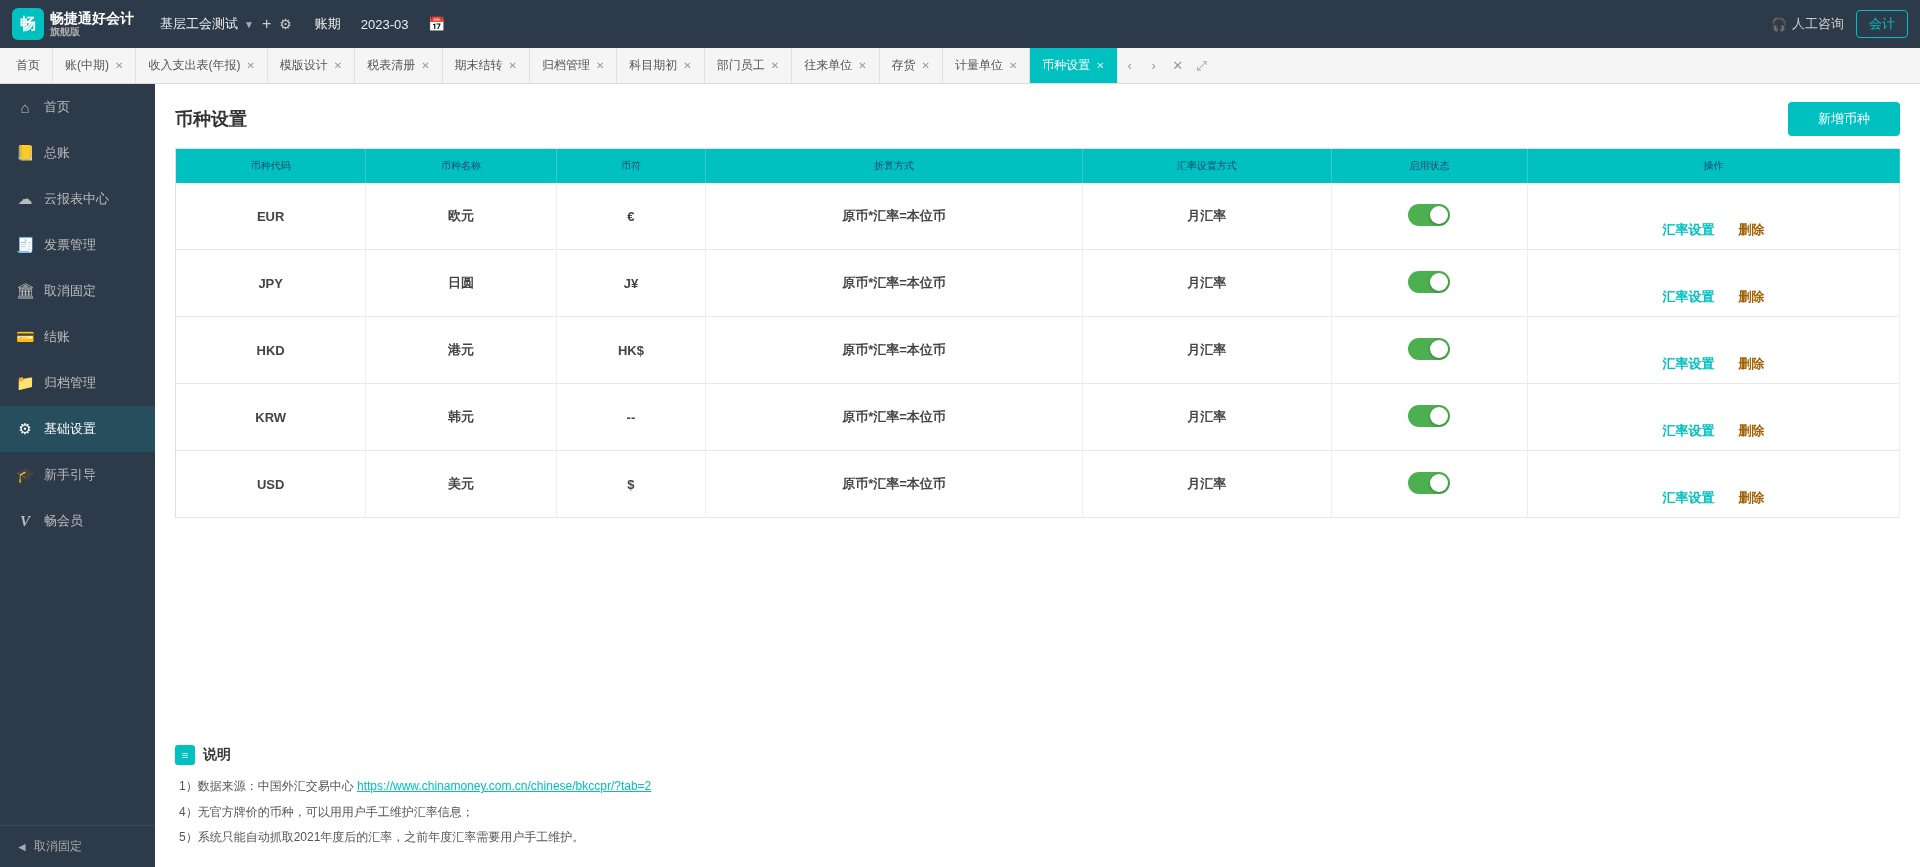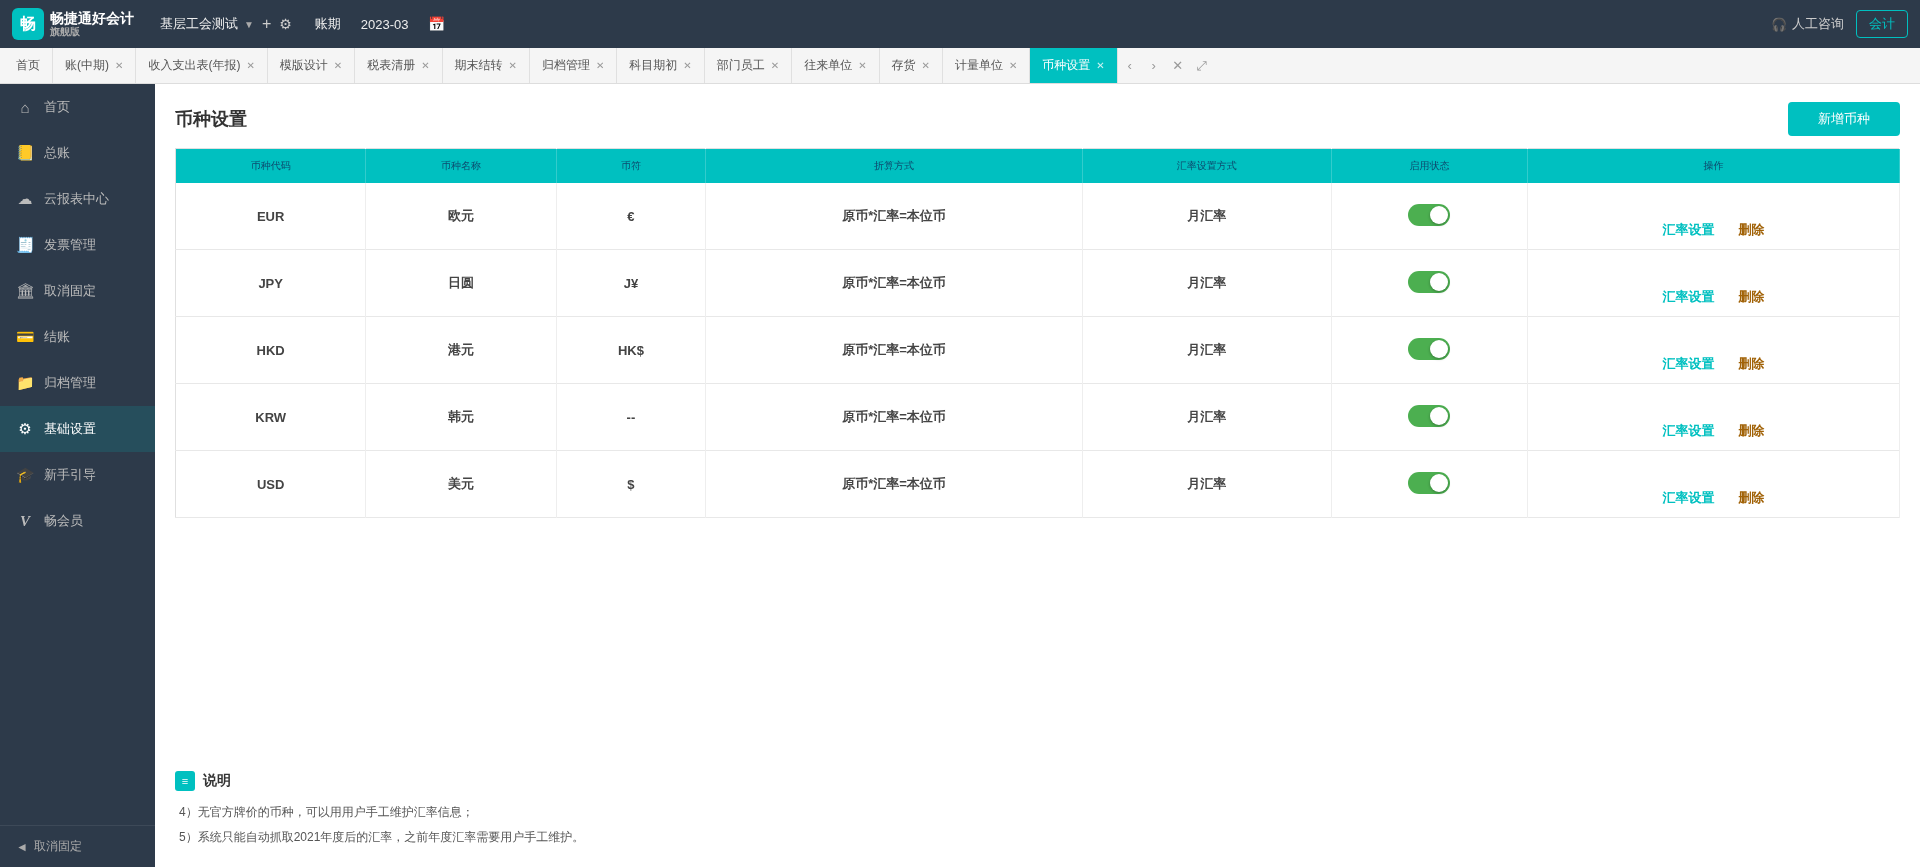--- a/index.html
+++ b/index.html
@@ -338,18 +338,21 @@
           </tbody>
       </table>
     </div>
 
     <div class="note-section">
       <div class="note-title">
         <div class="note-icon">≡</div>
         <span>说明</span>
       </div>
       <ul class="note-list">
+        <li>
+          1）数据来源：中国外汇交易中心 <span class="note-link">https://www.chinamoney.com.cn/chinese/bkccpr/?tab=2</span>
+        </li>
         <li>4）无官方牌价的币种，可以用用户手工维护汇率信息；</li>
         <li>5）系统只能自动抓取2021年度后的汇率，之前年度汇率需要用户手工维护。</li>
       </ul>
     </div>
   </div>
 </div>
 
 </body></html>

